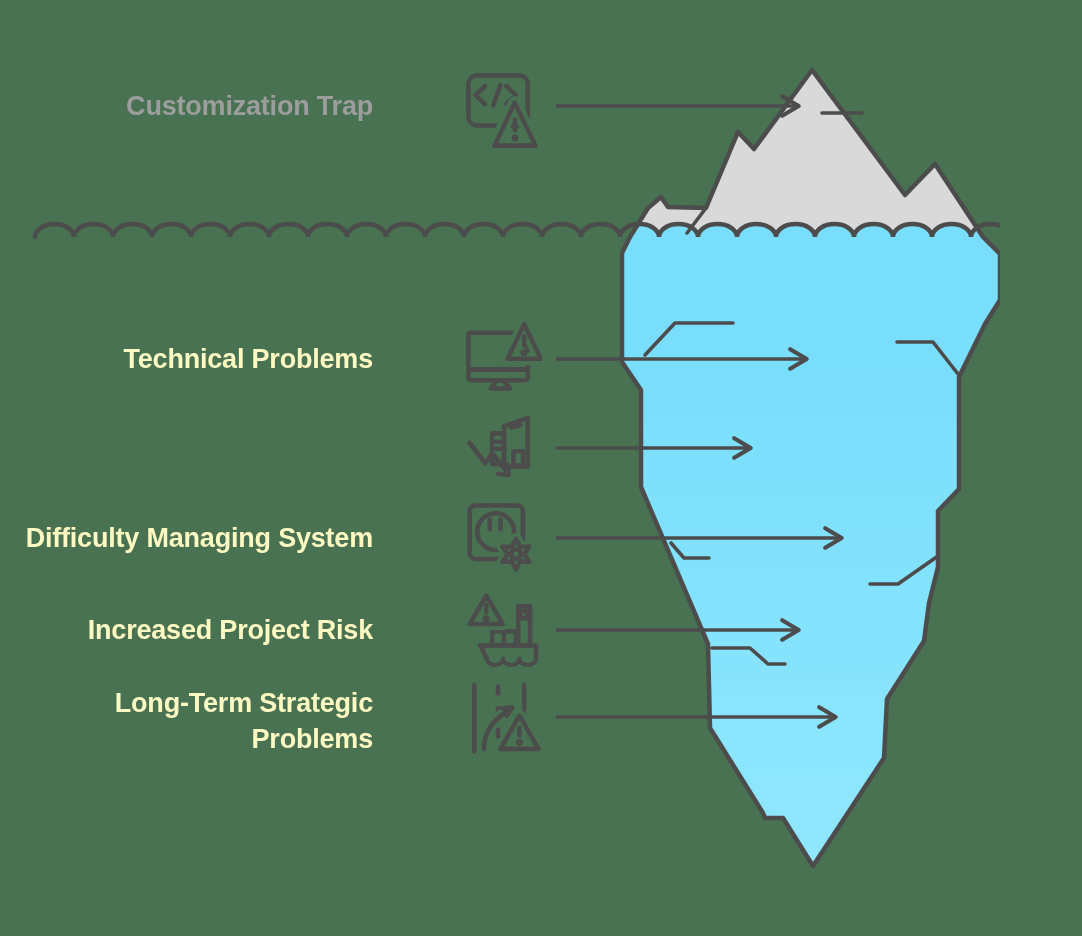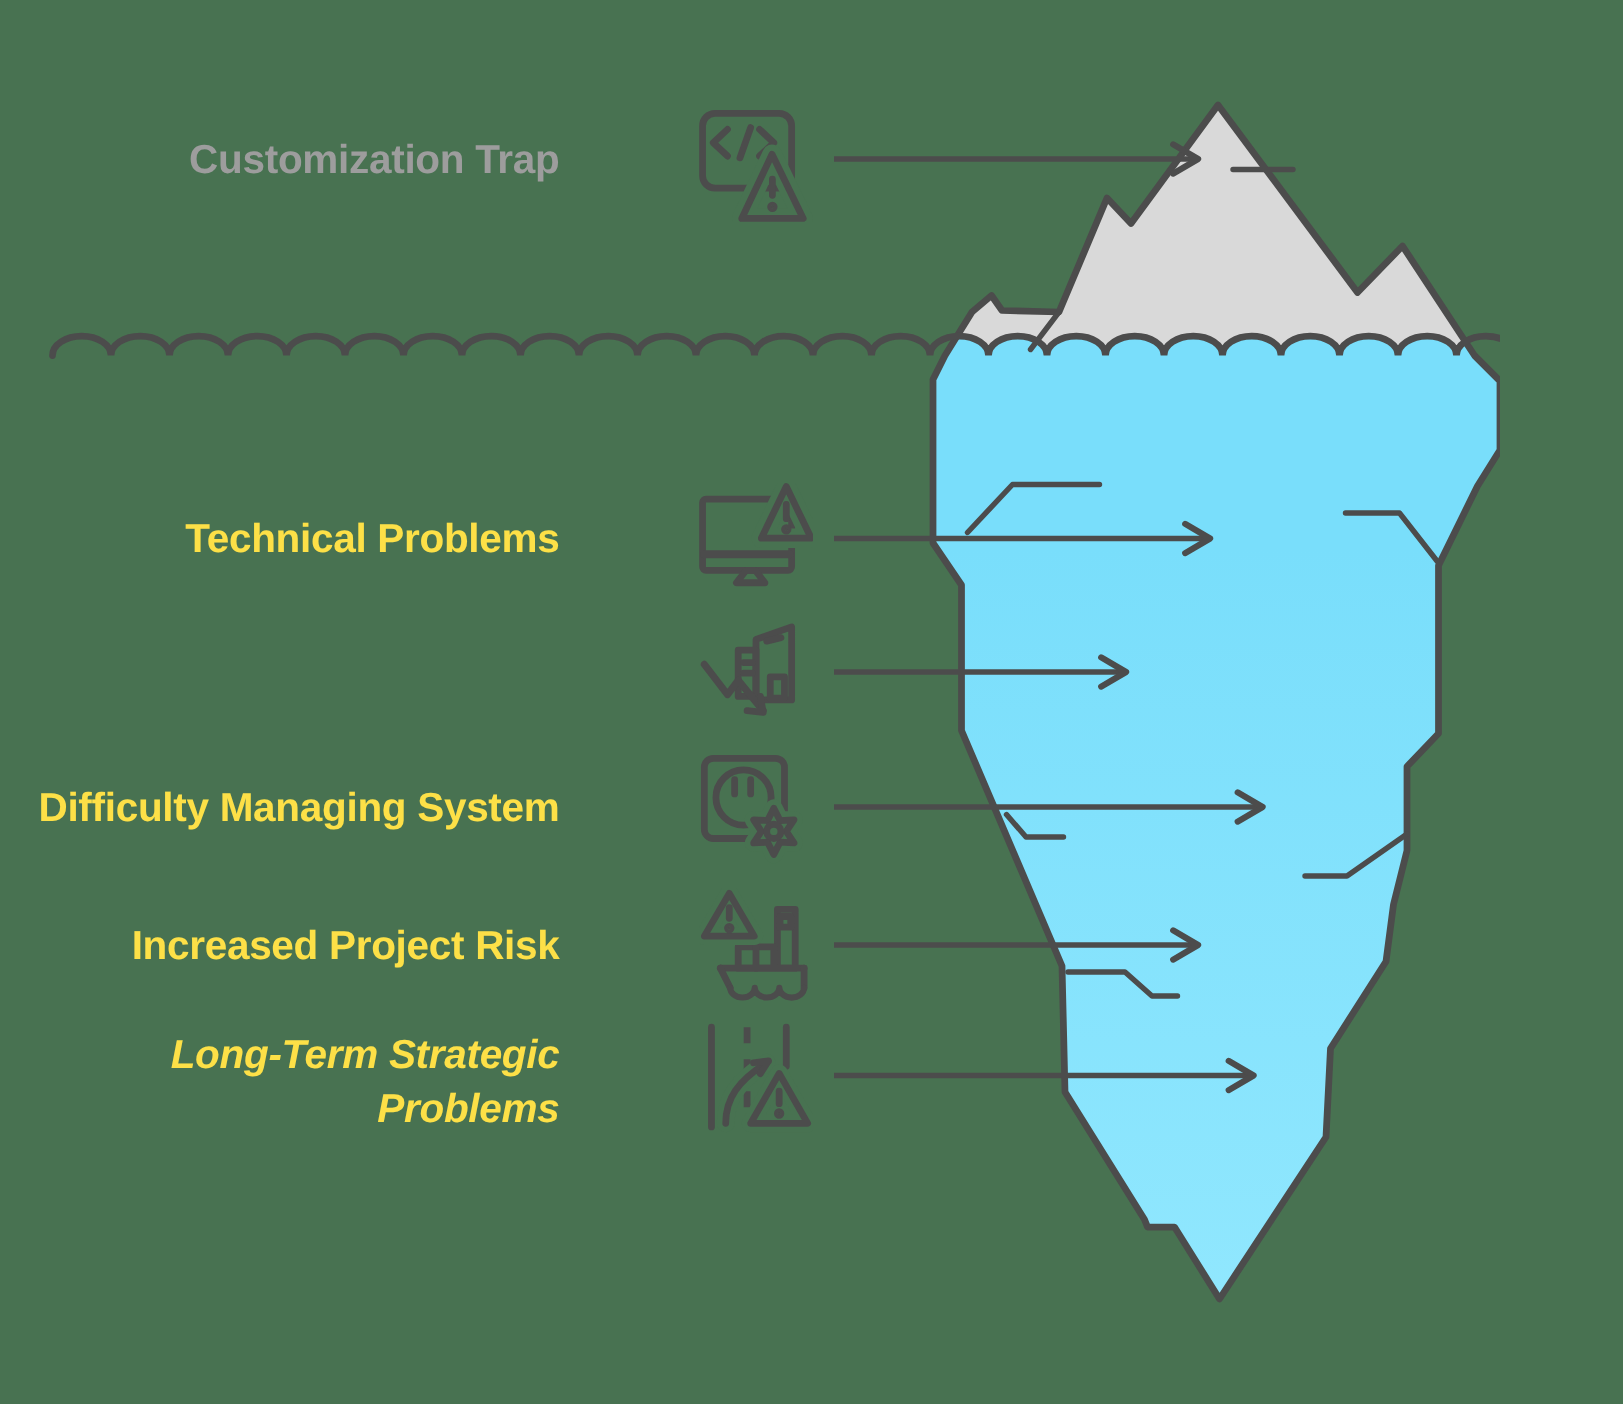--- a/index.html
+++ b/index.html
@@ -1,22 +1,22 @@
 <!DOCTYPE html>
 <html><head>
 <meta charset="utf-8">
 <style>
   html,body{margin:0;padding:0;background:#487251;}
   .canvas{position:relative;width:1000px;height:936px;background:#487251;overflow:hidden;
           font-family:"Liberation Sans",sans-serif;}
   .diagram-svg{position:absolute;left:0;top:0;}
   .lbl{position:absolute;right:627px;text-align:right;white-space:nowrap;
-       font-weight:700;font-size:27px;line-height:32px;color:#fde047;letter-spacing:-0.2px;}
+       font-weight:700;font-size:27px;line-height:32px;color:#fef9c3;letter-spacing:-0.2px;}
   .lbl.light{color:#9d9d9d;}
-  .lbl.wrap{white-space:normal;width:300px;line-height:36px;font-style:italic;}
+  .lbl.wrap{white-space:normal;width:300px;line-height:36px;}
   .ic{position:absolute;width:76px;height:76px;}
   .ic *{vector-effect:none;}
 </style>
 </head>
 <body>
 
 <div class="canvas">
 
   <svg class="diagram-svg" width="1082" height="936" viewBox="0 0 1082 936">
     <defs>

